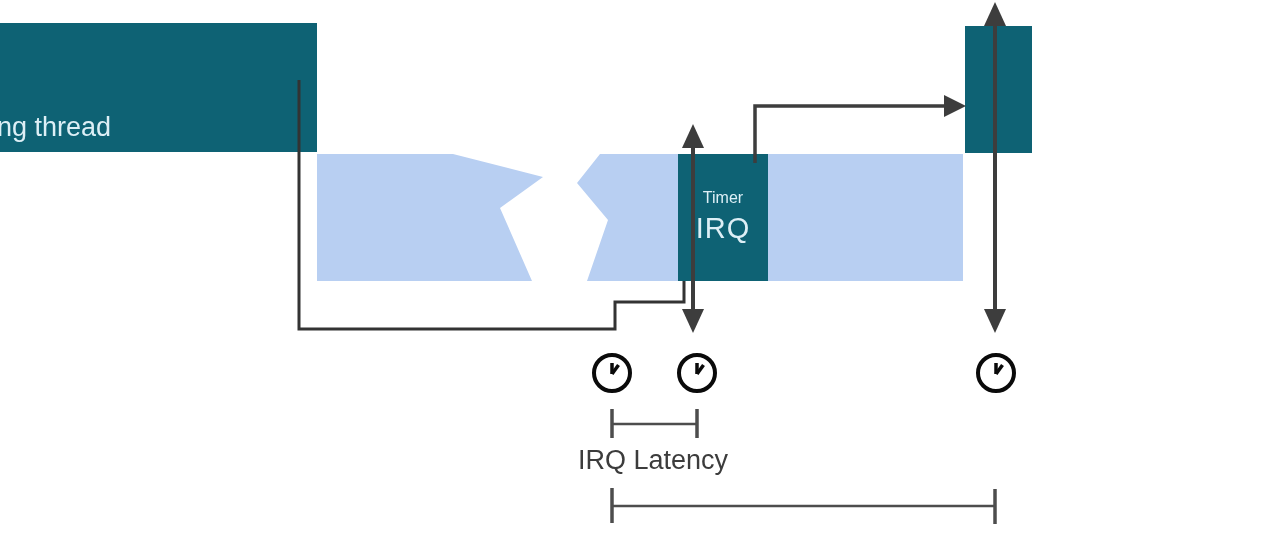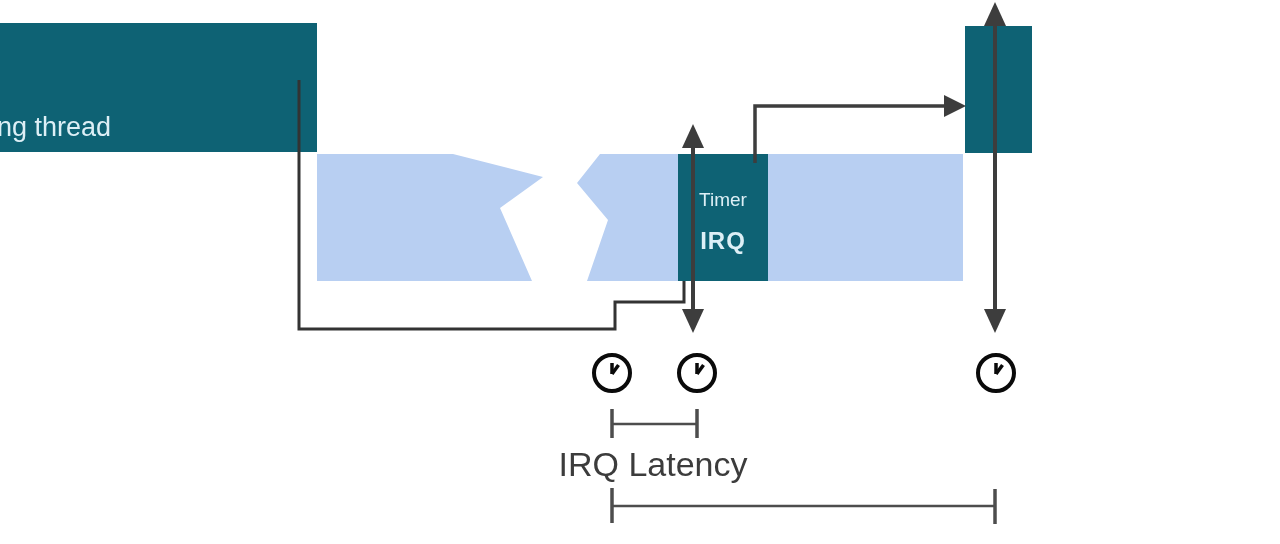--- a/index.html
+++ b/index.html
@@ -15,25 +15,25 @@
   .thread-label{
     left:-3px;top:114px;
     font-size:27px;
     color:var(--c-block_text,#ddeff6);
   }
   .timer-text{
     left:678px;top:190px;width:90px;
     text-align:center;
     color:var(--c-block_text,#ddeff6);
   }
-  .timer-line1{font-size:19px;display:block;}
-  .timer-line2{font-size:24px;display:block;margin-top:20px;letter-spacing:1px;font-weight:bold;}
+  .timer-line1{font-size:16px;display:block;}
+  .timer-line2{font-size:29px;display:block;margin-top:8px;letter-spacing:1px;}
   .lat-label{
     color:var(--c-label,#3c3c3c);
-    font-size:34px;
+    font-size:27px;
     text-align:center;
   }
   .irq-lat{left:553px;top:447px;width:200px;}
   .thr-lat{left:653px;top:515px;width:300px;}
 </style>
 </head>
 <body>
 
 <div id="canvas">
 

